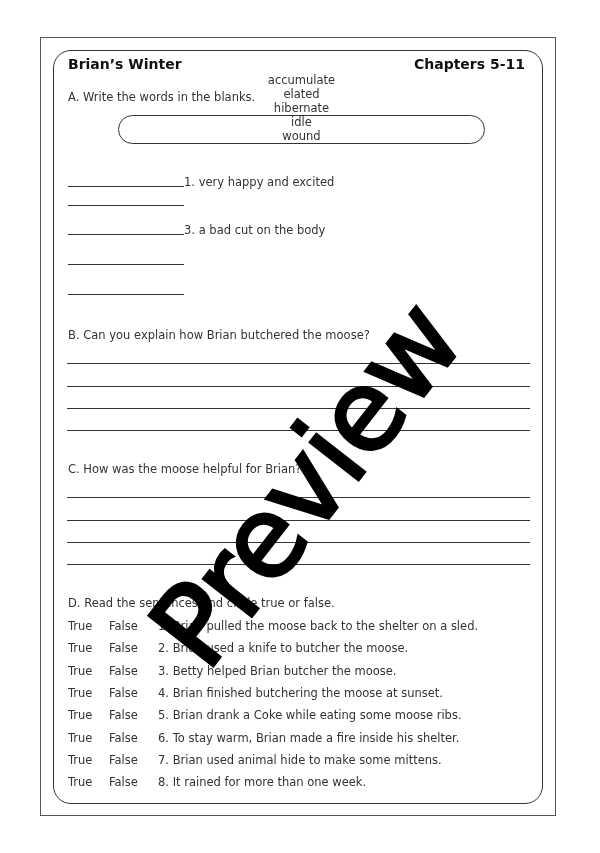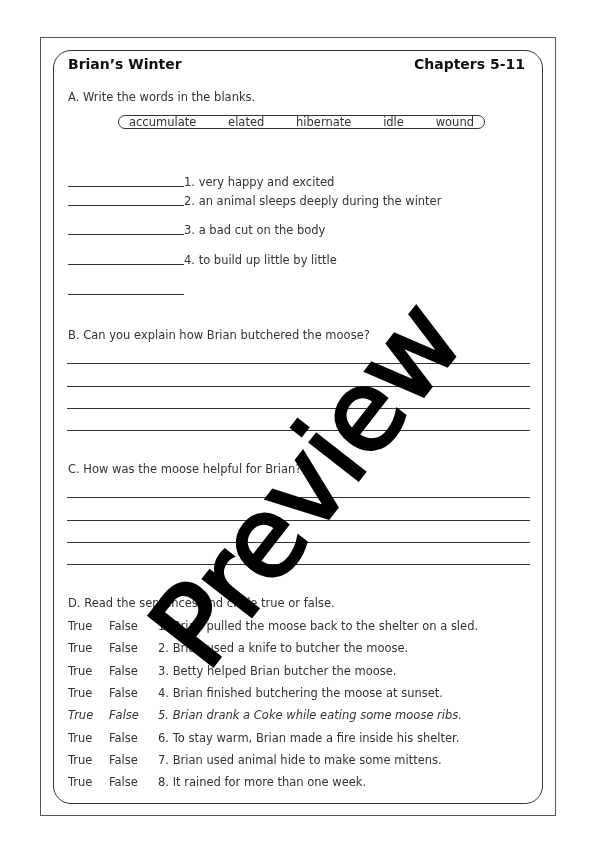--- a/index.html
+++ b/index.html
@@ -50,30 +50,31 @@
       font-size: 11.5px;
       color: #333333;
       white-space: nowrap;
     }
 
     .word-bank {
       position: absolute;
       left: 118px;
       top: 115px;
       width: 367px;
-      height: 14px;
+      height: 29px;
       border: 1.3px solid #333333;
       border-radius: 15px;
       box-sizing: border-box;
       display: flex;
-      justify-content: space-between;
+      justify-content: flex-end;
       align-items: center;
       padding: 0 10px;
       font-size: 11.5px;
       color: #333333;
+      flex-direction: column;
     }
 
     .def-row {
       position: absolute;
       left: 68px;
       font-size: 11.5px;
       color: #333333;
       white-space: nowrap;
       display: flex;
       align-items: flex-end;
@@ -141,29 +142,27 @@
   <span>idle</span>
   <span>wound</span>
 </div>
 
 <div class="def-row" style="top:163px;margin-top:11px;">
   <span class="blank"></span>
   <span>1. very happy and excited</span>
 </div>
 <div class="def-row" style="top:193px;">
   <span class="blank"></span>
-  <span>2. an animal sleeps deeply during the winter</span>
 </div>
 <div class="def-row" style="top:222px;">
   <span class="blank"></span>
   <span>3. a bad cut on the body</span>
 </div>
 <div class="def-row" style="top:252px;">
   <span class="blank"></span>
-  <span>4. to build up little by little</span>
 </div>
 <div class="def-row" style="top:282px;">
   <span class="blank"></span>
 </div>
 
 <div class="section-head" style="top:328px;">B. Can you explain how Brian butchered the moose?</div>
 <div class="write-line" style="top:363px;"></div>
 <div class="write-line" style="top:386px;"></div>
 <div class="write-line" style="top:408px;"></div>
 <div class="write-line" style="top:430px;"></div>
@@ -181,21 +180,21 @@
 </div>
 <div class="tf-row" style="top:641px;">
   <span class="tf-true">True</span><span class="tf-false">False</span><span>2. Brian used a knife to butcher the moose.</span>
 </div>
 <div class="tf-row" style="top:664px;">
   <span class="tf-true">True</span><span class="tf-false">False</span><span>3. Betty helped Brian butcher the moose.</span>
 </div>
 <div class="tf-row" style="top:686px;">
   <span class="tf-true">True</span><span class="tf-false">False</span><span>4. Brian finished butchering the moose at sunset.</span>
 </div>
-<div class="tf-row" style="top:708px;font-style:italic;">
+<div class="tf-row" style="top:708px;">
   <span class="tf-true">True</span><span class="tf-false">False</span><span>5. Brian drank a Coke while eating some moose ribs.</span>
 </div>
 <div class="tf-row" style="top:731px;">
   <span class="tf-true">True</span><span class="tf-false">False</span><span>6. To stay warm, Brian made a fire inside his shelter.</span>
 </div>
 <div class="tf-row" style="top:753px;">
   <span class="tf-true">True</span><span class="tf-false">False</span><span>7. Brian used animal hide to make some mittens.</span>
 </div>
 <div class="tf-row" style="top:775px;">
   <span class="tf-true">True</span><span class="tf-false">False</span><span>8. It rained for more than one week.</span>

